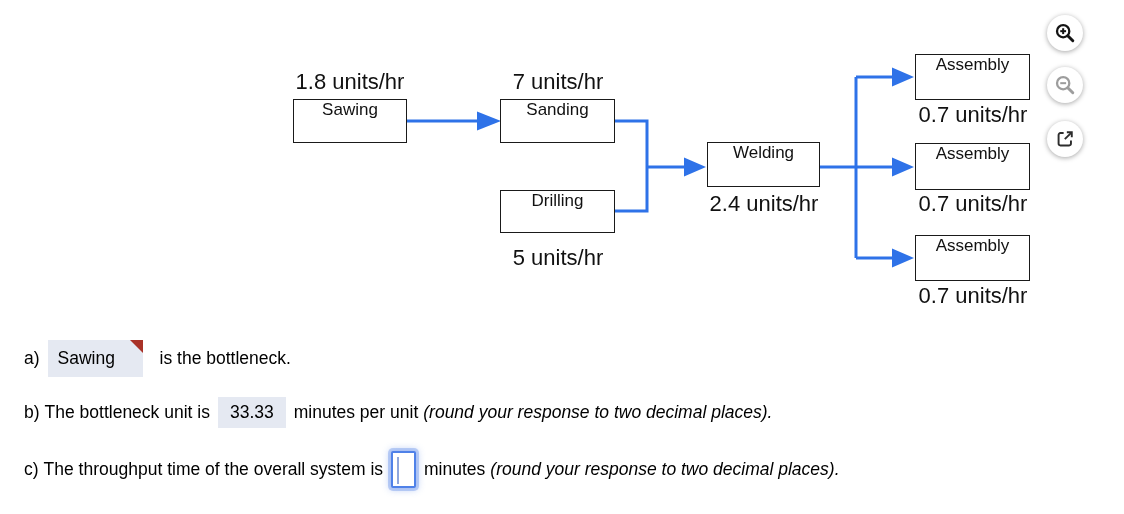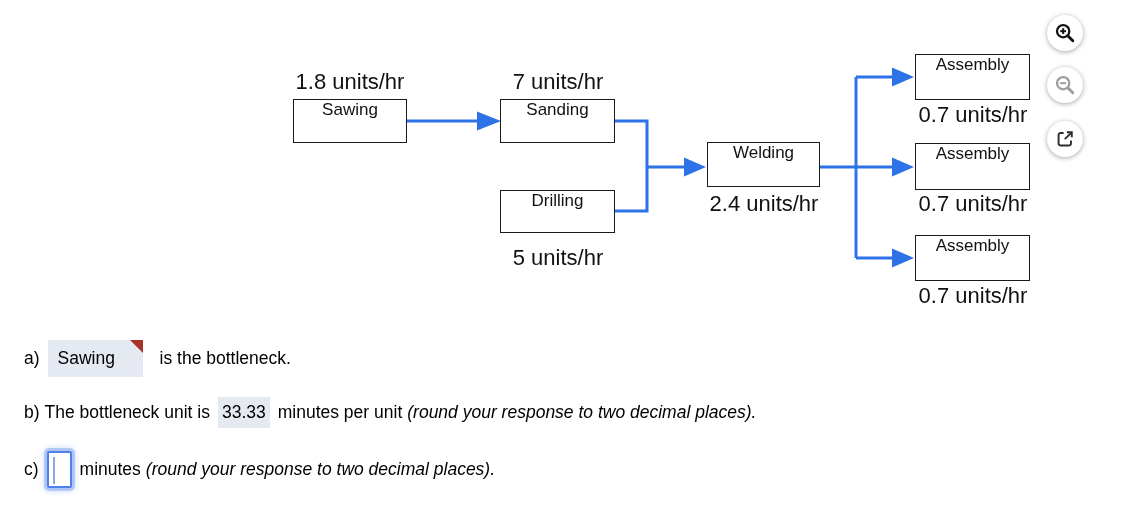--- a/index.html
+++ b/index.html
@@ -43,21 +43,21 @@
     position:relative;display:inline-flex;align-items:center;
     width:95px;height:37px;background:var(--answer-highlight);
     padding-left:10px;box-sizing:border-box;margin-right:12px;margin-left:3px;
   }
   .corner-flag{
     position:absolute;top:0;right:0;width:0;height:0;
     border-left:13px solid transparent;border-top:13px solid var(--flag-red);
   }
   .answer-pill{
     display:inline-block;background:var(--answer-highlight);
-    padding:5px 4px;margin:0 3px;
+    padding:5px 12px;margin:0 3px;
   }
   .input-wrap{position:relative;display:inline-block;margin:0 3px;}
   .c-input{
     width:21px;height:33px;border:2px solid var(--input-border);border-radius:2px;
     box-shadow:0 0 0 3px rgba(110,150,235,.40),0 0 7px 2px rgba(110,150,235,.45);
     box-sizing:content-box;padding:0;font-size:17px;font-family:"Liberation Sans",sans-serif;
   }
   .caret{
     position:absolute;left:6px;top:6px;width:2px;height:27px;background:#8ea6dd;
   }
@@ -153,20 +153,21 @@
   <div class="q" style="top:397px;height:30px">
     <span class="q-label">b)</span>
     <span class="q-text">The bottleneck unit is</span>
     <span class="answer-pill">33.33</span>
     <span class="q-text">minutes per unit</span>
     <span class="q-note">(round your response to two decimal places).</span>
   </div>
 
   <div class="q" style="top:450px;height:38px">
     <span class="q-label">c)</span>
+    <span class="q-text">The throughput time of the overall system is</span>
     <span class="input-wrap">
       <input class="c-input" type="text" value="" style="">
       <span class="caret"></span>
     </span>
     <span class="q-text">minutes</span>
     <span class="q-note">(round your response to two decimal places).</span>
   </div>
 
 </div>
 

